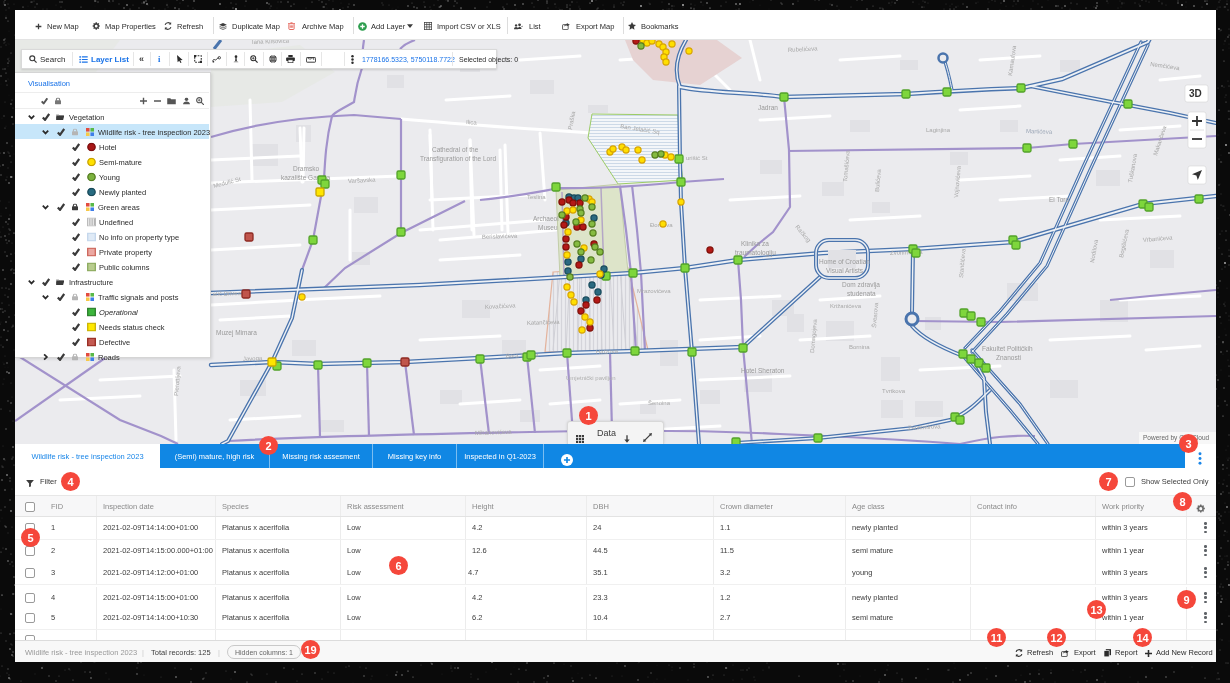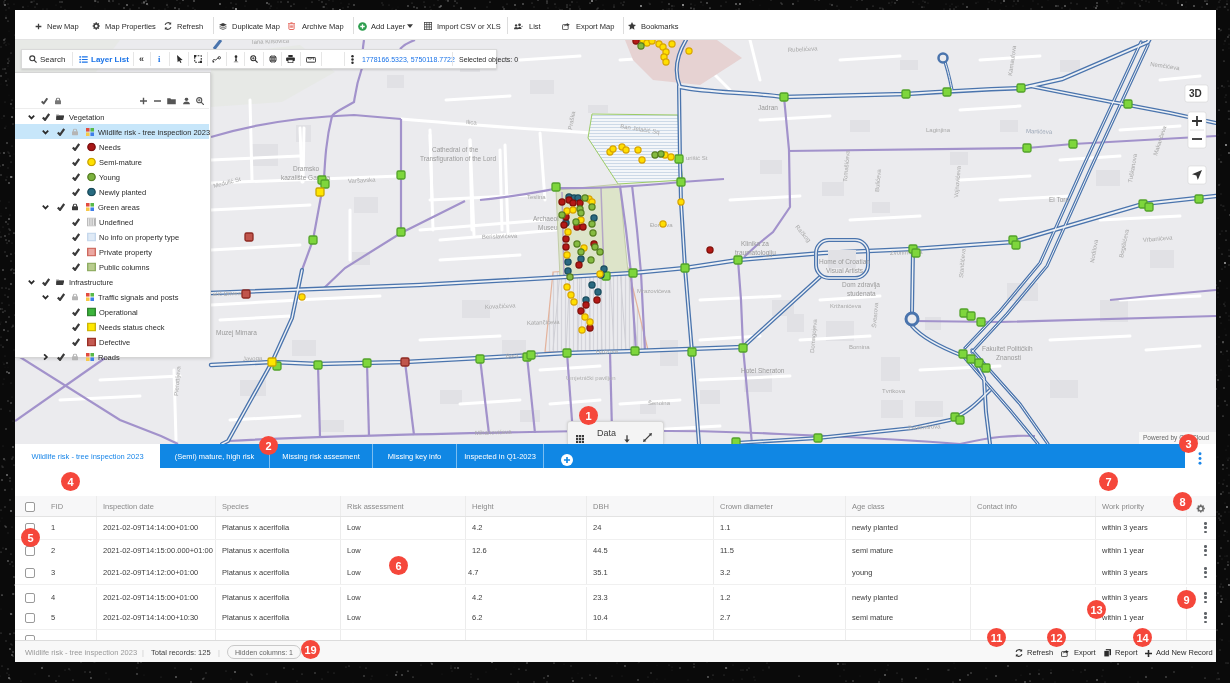--- a/index.html
+++ b/index.html
@@ -1500,20 +1500,23 @@
       </div>
       <div class="it" style="left:340px">
         <span style="color:#1a73e8;font-size:7px">1778166.5323, 5750118.7722</span>
       </div>
       <div class="sep" style="left:430px"></div>
       <div class="it" style="left:437px">
         <span style="color:#2b2b2b;font-size:7px">Selected objects: 0</span>
       </div>
     </div>
 <div id="panel">
+      <div style="position:absolute;left:0;top:0;width:194px;height:20px;border-bottom:1px solid #ededed">
+        <span style="position:absolute;left:13px;top:6px;color:#1a73e8">Visualisation</span>
+      </div>
       <div style="position:absolute;left:0;top:20px;width:194px;height:16px;border-bottom:1px solid #ededed">
         <span class="pit" style="left:26px">
           <svg class="ic" width="7" height="7" viewBox="0 0 10 10">
             <path fill="none" stroke="#555" stroke-width="2.8" d="M1 5.5l2.8 3L9 1.2"></path>
           </svg>
         </span>
         <span class="pit" style="left:40px">
           <svg class="ic" width="6" height="7" viewBox="0 0 8 9">
             <rect x="0" y="3.6" width="8" height="5.4" rx="1" fill="#777"></rect>
             <path fill="none" stroke="#777" stroke-width="1.4" d="M1.8 4V2.6a2.2 2.2 0 014.4 0V4"></path>
@@ -1603,21 +1606,21 @@
           <svg class="ic" width="8" height="8" viewBox="0 0 10 10">
             <path fill="none" stroke="#3a3a3a" stroke-width="2.8" d="M1 5.5l2.8 3L9 1.2"></path>
           </svg>
         </span>
         <span class="pit" style="left:72px">
           <svg class="ic" width="9" height="9" viewBox="0 0 9 9">
             <circle cx="4.5" cy="4.5" r="3.7" fill="#a81616" stroke="#7c0f0f" stroke-width="1.3"></circle>
           </svg>
         </span>
         <span class="pit" style="left:84px">
-          <span style="color:#2b2b2b">Needs</span>
+          <span style="color:#2b2b2b">Hotel</span>
         </span>
       </div>
       <div class="prow" style="top:81px;">
         <span class="pit" style="left:57px">
           <svg class="ic" width="8" height="8" viewBox="0 0 10 10">
             <path fill="none" stroke="#3a3a3a" stroke-width="2.8" d="M1 5.5l2.8 3L9 1.2"></path>
           </svg>
         </span>
         <span class="pit" style="left:72px">
           <svg class="ic" width="9" height="9" viewBox="0 0 9 9">
@@ -1791,21 +1794,21 @@
             <rect width="4" height="4" fill="#e24c3f"></rect>
             <rect x="5" width="4" height="4" fill="#58b947"></rect>
             <rect y="5" width="4" height="4" fill="#f7c948"></rect>
             <rect x="5" y="5" width="4" height="4" fill="#3f7ee8"></rect>
           </svg>
         </span>
         <span class="pit" style="left:83px">
           <span style="color:#2b2b2b">Traffic signals and posts</span>
         </span>
       </div>
-      <div class="prow" style="top:231px;">
+      <div class="prow" style="top:231px;font-style:italic;">
         <span class="pit" style="left:57px">
           <svg class="ic" width="8" height="8" viewBox="0 0 10 10">
             <path fill="none" stroke="#3a3a3a" stroke-width="2.8" d="M1 5.5l2.8 3L9 1.2"></path>
           </svg>
         </span>
         <span class="pit" style="left:72px">
           <svg class="ic" width="9" height="9" viewBox="0 0 9 9">
             <rect x=".7" y=".7" width="7.6" height="7.6" fill="#3cb53c" stroke="#2a7d2a" stroke-width="1.3"></rect>
           </svg>
         </span>
@@ -1907,20 +1910,28 @@
 <div class="tab" style="left:528px;width:1px;border-left:1px solid rgba(255,255,255,.45)"></div>
 <span style="position:absolute;left:546px;top:6px"><svg class="ic" width="12" height="12" viewBox="0 0 13 13">
           <circle cx="6.5" cy="6.5" r="6.5" fill="#fff"></circle>
           <path d="M6.5 3.2v6.6M3.2 6.5h6.6" stroke="#1087e4" stroke-width="1.8"></path>
         </svg></span>
 <span style="position:absolute;left:1183px;top:5px"><svg class="ic" width="4" height="13" viewBox="0 0 4 14">
           <circle cx="2" cy="2" r="1.6" fill="#1a86e8"></circle>
           <circle cx="2" cy="7" r="1.6" fill="#1a86e8"></circle>
           <circle cx="2" cy="12" r="1.6" fill="#1a86e8"></circle>
         </svg></span>
+    </div>
+<div id="filterrow">
+      <span style="position:absolute;left:11px;top:10px"><svg class="ic" width="8" height="7" viewBox="0 0 10 9">
+          <path fill="#3c3c3c" d="M0 0h10L6.2 4.6v3.6L3.8 9V4.6z"></path>
+        </svg></span>
+<span style="position:absolute;left:25px;top:9px">Filter</span>
+<span class="cb" style="left:1110px;top:9px"></span>
+<span style="position:absolute;left:1126px;top:9px;color:#3c3c3c">Show Selected Only</span>
     </div>
 <div id="thead">
       <span class="cb" style="left:10px;top:6px"></span>
       <span class="cell" style="left:36px">FID</span>
       <span class="cell" style="left:88px">Inspection date</span>
       <span class="cell" style="left:207px">Species</span>
       <span class="cell" style="left:332px">Risk assessment</span>
       <span class="cell" style="left:457px">Height</span>
       <span class="cell" style="left:578px">DBH</span>
       <span class="cell" style="left:705px">Crown diameter</span>

